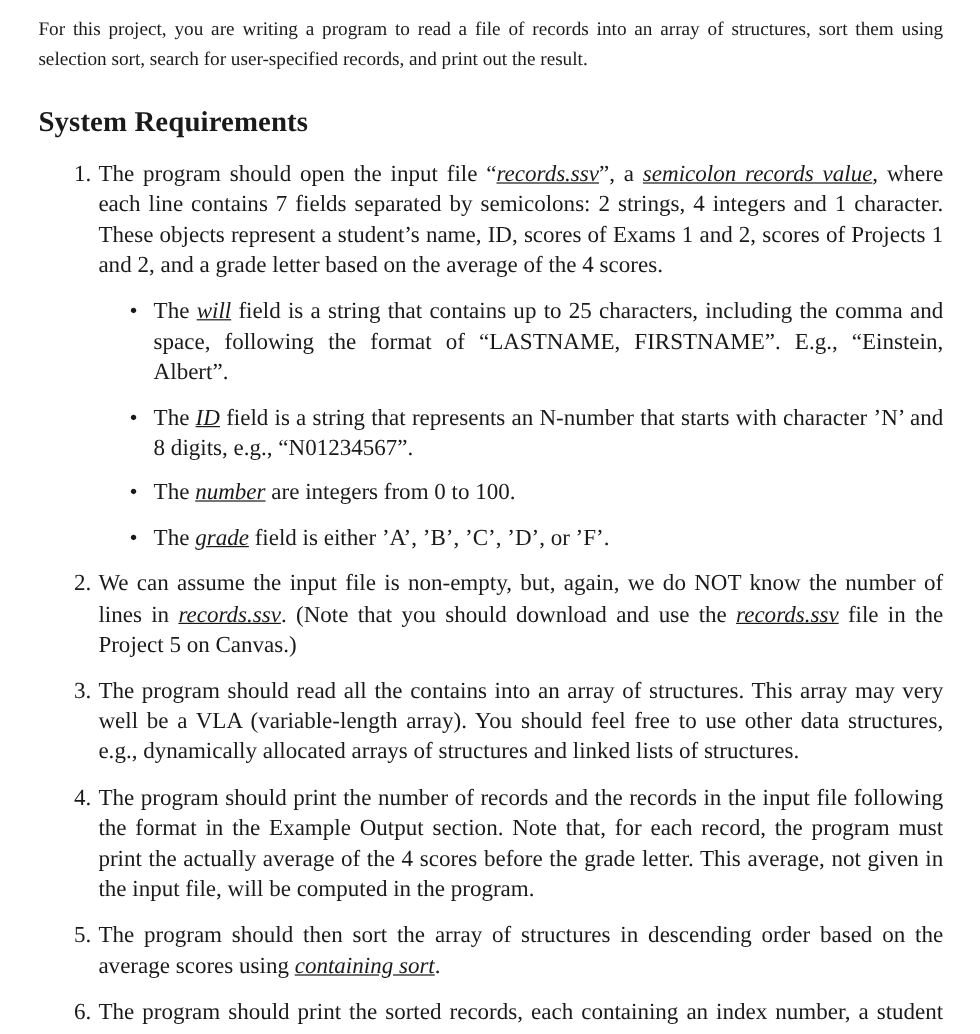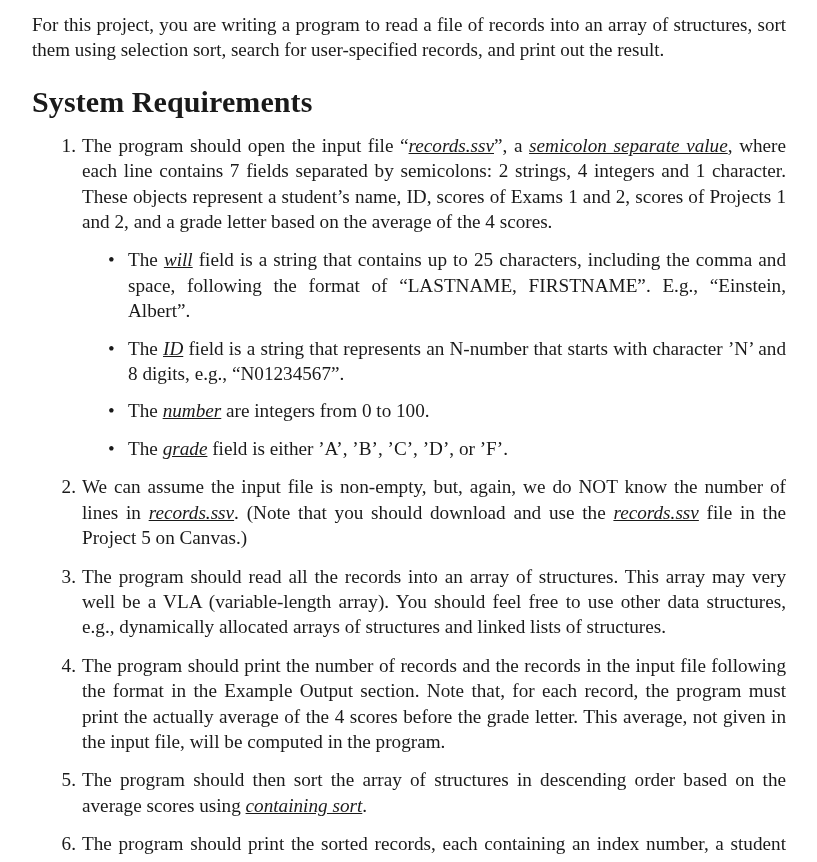--- a/index.html
+++ b/index.html
@@ -24,32 +24,32 @@
   }
   .content {
     position: absolute;
     left: 32px;
     top: 12px;
     width: 754px;
   }
 
   
   .intro {
-    font-size: 19px;
+    font-size: 16px;
     line-height: 25.4px;
     text-align: justify;
     text-justify: inter-word;
     margin: 0;
     hyphens: none;
   }
 
   
   .section-heading {
     font-family: "Liberation Serif", "DejaVu Serif", serif;
-    font-size: 30px;
+    font-size: 24px;
     font-weight: bold;
     line-height: 30px;
     margin: 24px 0 16px 0;
     letter-spacing: 0.1px;
   }
 
   
   ol.req-list {
     list-style: none;
     margin: 14px 0 0 0;
@@ -116,21 +116,21 @@
   <div class="content">
 
     <p class="intro">For this project, you are writing a program to read a file of records into an array of structures, sort them using selection sort, search for user-specified records, and print out the result.</p>
 
     <h2 class="section-heading">System Requirements</h2>
 
     <ol class="req-list">
 
       <li>
         <span class="marker">1.</span>
-        <span class="item-text">The program should open the input file “<i>records.ssv</i>”, a <i>semicolon separate value</i>, where each line contains 7 fields separated by semicolons: 2 strings, 4 integers and 1 character. These objects represent a student’s name, ID, scores of Exams 1 and 2, scores of Projects 1 and 2, and a grade letter based on the average of the 4 scores.</span>
+        <span class="item-text">The program should open the input file “<i>records.ssv</i>”, a <i>semicolon records value</i>, where each line contains 7 fields separated by semicolons: 2 strings, 4 integers and 1 character. These objects represent a student’s name, ID, scores of Exams 1 and 2, scores of Projects 1 and 2, and a grade letter based on the average of the 4 scores.</span>
 
         <ul class="sub-list">
           <li>
             <span class="bullet">•</span>
             <span class="item-text">The <i>will</i> field is a string that contains up to 25 characters, including the comma and space, following the format of “LASTNAME, FIRSTNAME”. E.g., “Einstein, Albert”.</span>
           </li>
           <li>
             <span class="bullet">•</span>
             <span class="item-text">The <i>ID</i> field is a string that represents an N-number that starts with character ’N’ and 8 digits, e.g., “N01234567”.</span>
           </li>
@@ -145,21 +145,21 @@
         </ul>
       </li>
 
       <li>
         <span class="marker">2.</span>
         <span class="item-text">We can assume the input file is non-empty, but, again, we do NOT know the number of lines in <i>records.ssv</i>. (Note that you should download and use the <i>records.ssv</i> file in the Project 5 on Canvas.)</span>
       </li>
 
       <li>
         <span class="marker">3.</span>
-        <span class="item-text">The program should read all the records into an array of structures. This array may very well be a VLA (variable-length array). You should feel free to use other data structures, e.g., dynamically allocated arrays of structures and linked lists of structures.</span>
+        <span class="item-text">The program should read all the contains into an array of structures. This array may very well be a VLA (variable-length array). You should feel free to use other data structures, e.g., dynamically allocated arrays of structures and linked lists of structures.</span>
       </li>
 
       <li>
         <span class="marker">4.</span>
         <span class="item-text">The program should print the number of records and the records in the input file following the format in the Example Output section. Note that, for each record, the program <b>must</b> print the actually average of the 4 scores before the grade letter. This average, not given in the input file, will be computed in the program.</span>
       </li>
 
       <li>
         <span class="marker">5.</span>
         <span class="item-text">The program should then sort the array of structures in <b>descending</b> order based on the average scores using <i>containing sort</i>.</span>

